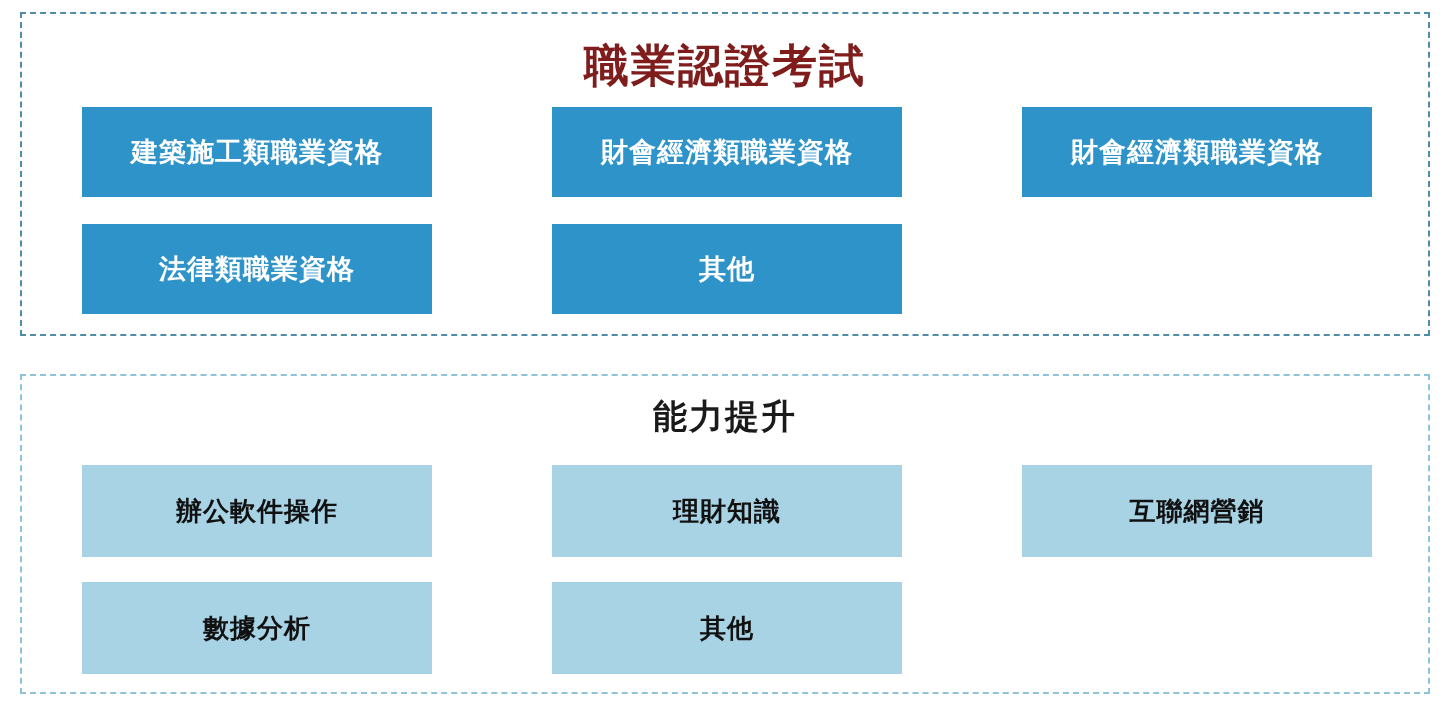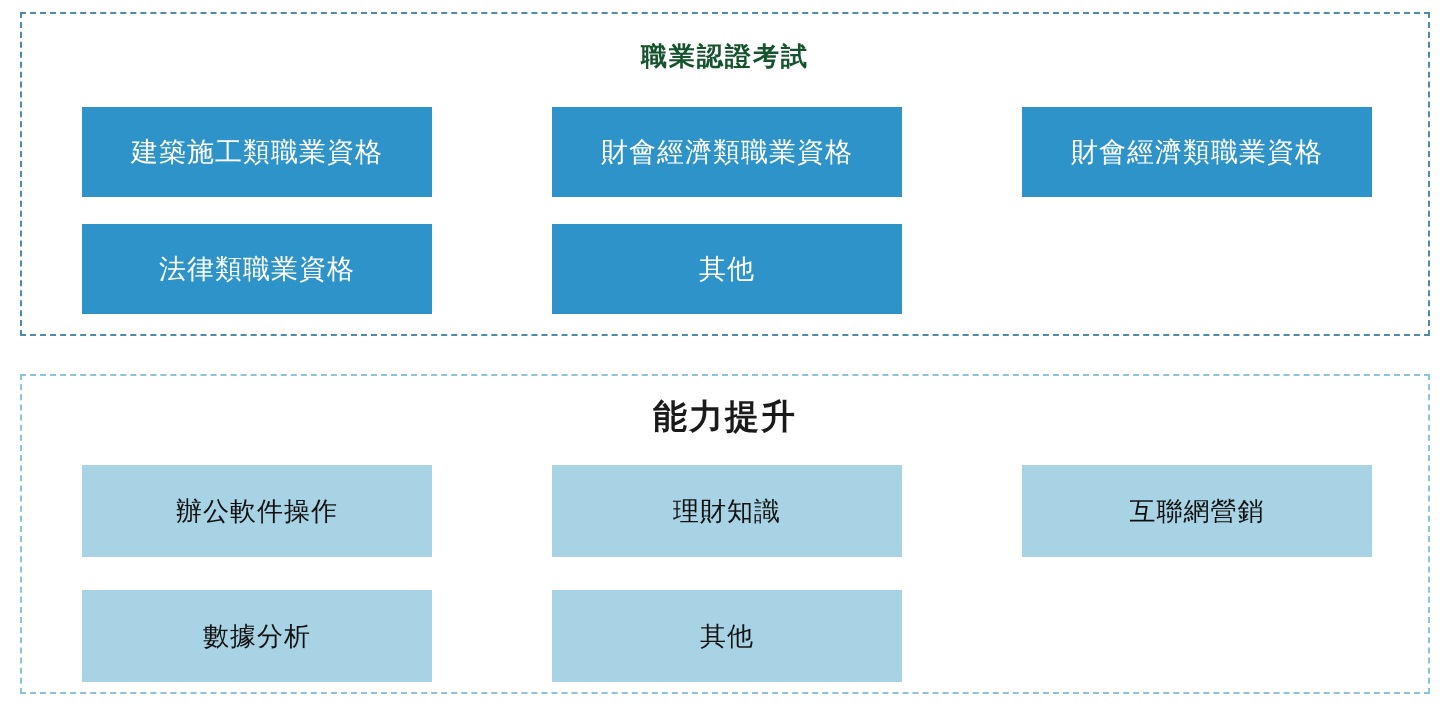--- a/index.html
+++ b/index.html
@@ -47,22 +47,22 @@
     position: absolute;
     left: 0;
     width: 100%;
     text-align: center;
     font-weight: bold;
     letter-spacing: 2px;
     line-height: 1;
   }
   .section-title.cert-title {
     top: 30px;
-    font-size: 26px;
-    color: #14532d;
+    font-size: 45px;
+    color: #7f1d1d;
   }
   .section-title.skill-title {
     top: 24px;
     font-size: 34px;
     color: #1A1A1A;
   }
 
   
   .tile-grid {
     position: absolute;
@@ -73,29 +73,29 @@
     grid-auto-rows: 90px;
     column-gap: 120px;
     row-gap: 27px;
   }
   .tile-grid.cert-grid {
     top: 93px;
   }
   .tile-grid.skill-grid {
     top: 89px;
     grid-auto-rows: 92px;
-    row-gap: 33px;
+    row-gap: 25px;
   }
 
   .tile {
     display: flex;
     align-items: center;
     justify-content: center;
     text-align: center;
-    font-weight: normal;
+    font-weight: bold;
     letter-spacing: 1px;
     box-sizing: border-box;
     padding: 0 8px;
     user-select: none;
   }
   .tile.cert-tile {
     background: #2E93C9;
     color: #ffffff;
     font-size: 27px;
   }

